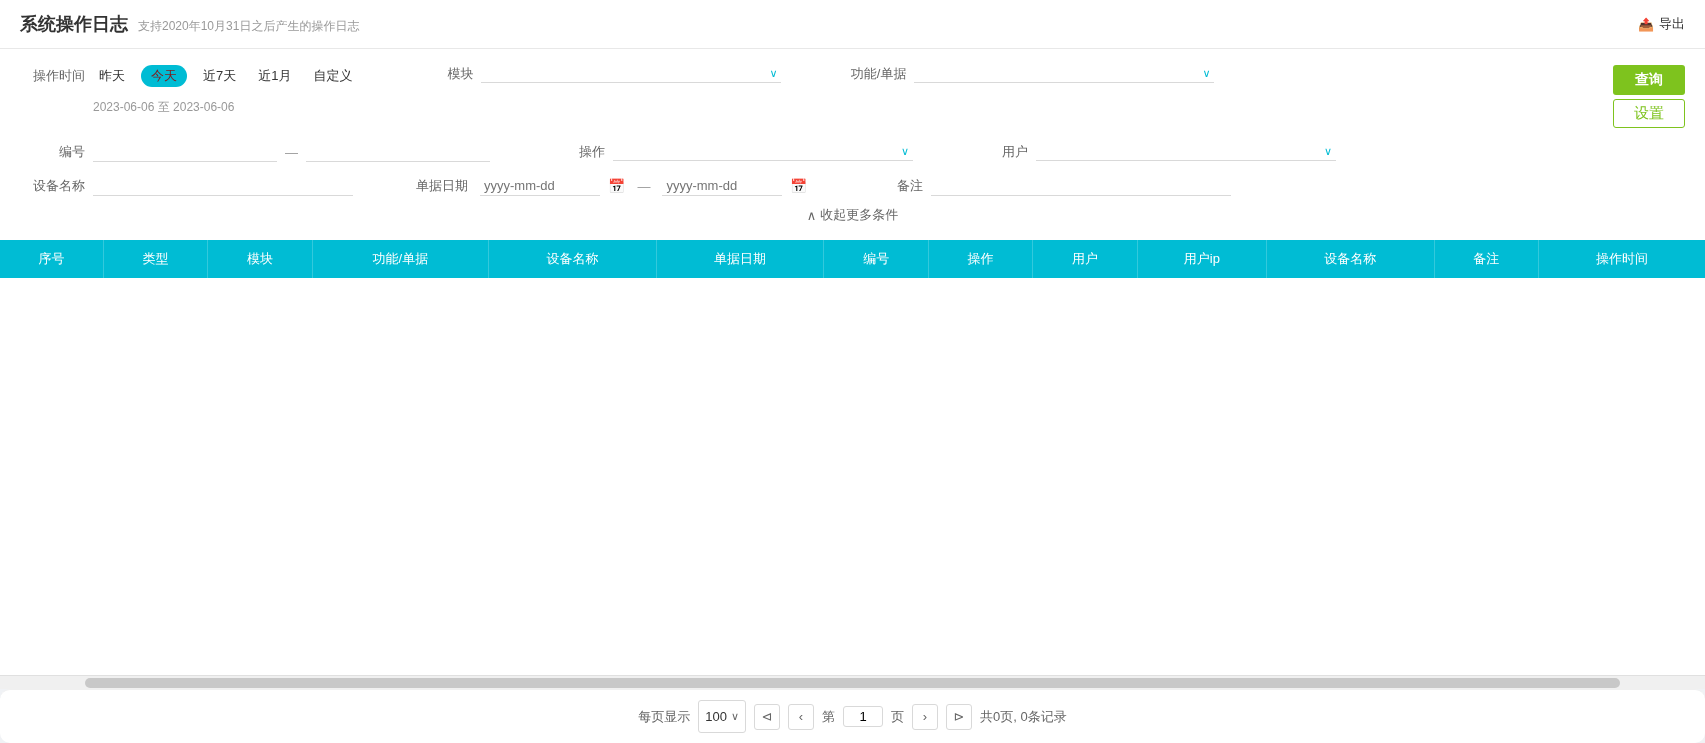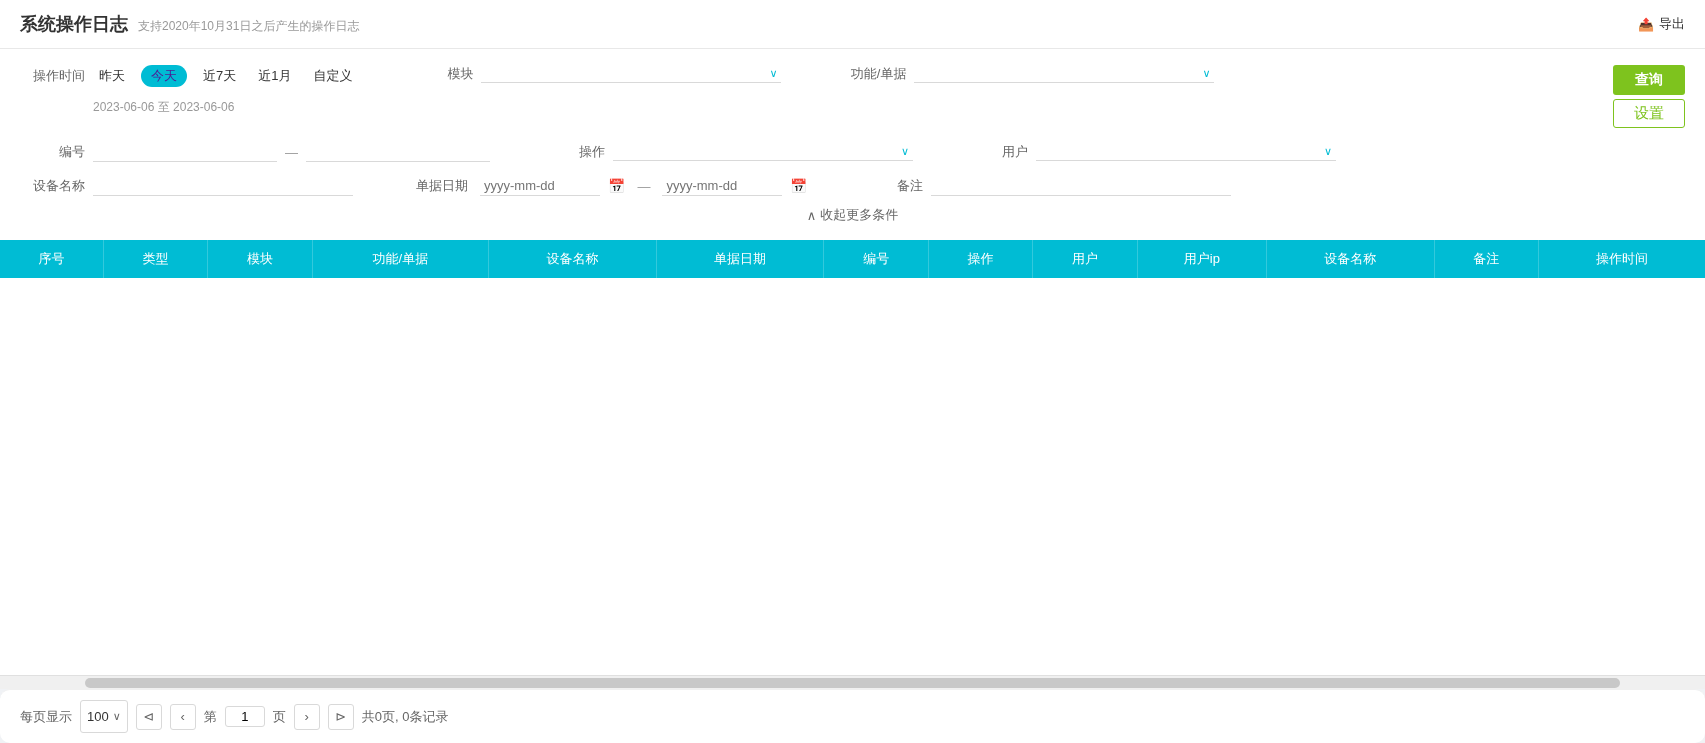--- a/index.html
+++ b/index.html
@@ -14,21 +14,21 @@
     .page-subtitle { font-size: 12px; color: #999; }
     .export-btn { display: flex; align-items: center; gap: 4px; background: none; border: none; cursor: pointer; color: #333; font-size: 13px; }
 
     
     .filter-area { background: #fff; padding: 16px 20px; margin-bottom: 0; }
     .filter-label { color: #666; font-size: 13px; min-width: 65px; text-align: right; margin-right: 8px; flex-shrink: 0; }
     .time-label { color: #666; font-size: 13px; min-width: 65px; text-align: right; margin-right: 8px; flex-shrink: 0; padding-top: 2px; }
     .time-options { display: flex; flex-direction: column; }
     .time-buttons { display: flex; align-items: center; gap: 10px; }
     .time-btn { background: none; border: none; cursor: pointer; font-size: 13px; color: #333; padding: 2px 6px; border-radius: 3px; }
-    .time-btn.active { background: #00bcd4; color: #4c1d95; border-radius: 12px; padding: 2px 10px; }
+    .time-btn.active { background: #00bcd4; color: #7f1d1d; border-radius: 12px; padding: 2px 10px; }
     .time-range { font-size: 12px; color: #999; margin-top: 12px; }
 
     
     .filter-input { border: none; border-bottom: 1px solid #d9d9d9; outline: none; font-size: 13px; padding: 2px 4px; min-width: 120px; background: transparent; color: #333; }
     .filter-input::placeholder { color: #bbb; }
     .filter-input-wide { min-width: 240px; }
     .filter-input-medium { min-width: 160px; }
 
     
     .filter-dropdown { display: flex; align-items: center; border-bottom: 1px solid #d9d9d9; min-width: 200px; cursor: pointer; padding: 2px 4px; }
@@ -53,21 +53,21 @@
     .settings-btn { background: #fff; border: 1px solid #7ec31e; color: #7ec31e; padding: 4px 20px; border-radius: 3px; cursor: pointer; font-size: 15px; }
 
     
     .table-wrapper { flex: 1; background: #fff; margin-top: 0; overflow: hidden; }
     .data-table { width: 100%; border-collapse: collapse; }
     .data-table thead tr { background: #00bcd4; }
     .data-table thead th { color: #fff; font-size: 13px; font-weight: normal; padding: 10px 8px; text-align: center; white-space: nowrap; border-right: 1px solid rgba(255,255,255,0.2); }
     .data-table thead th:last-child { border-right: none; }
 
     
-    .pagination { display: flex; align-items: center; justify-content: flex-start; padding: 10px 20px; background: #fff; border-top: 1px solid #f0f0f0; gap: 8px; border-radius: 10px; }
+    .pagination { display: flex; align-items: center; justify-content: center; padding: 10px 20px; background: #fff; border-top: 1px solid #f0f0f0; gap: 8px; border-radius: 10px; }
     .pagination-label { font-size: 13px; color: #666; }
     .pagination-select { display: flex; align-items: center; border: 1px solid #d9d9d9; border-radius: 3px; padding: 8px 6px; font-size: 13px; cursor: pointer; }
     .pagination-select-arrow { color: #666; margin-left: 4px; font-size: 11px; }
     .pagination-nav-btn { border: 1px solid #d9d9d9; background: #fff; cursor: pointer; width: 26px; height: 26px; display: flex; align-items: center; justify-content: center; border-radius: 3px; font-size: 13px; color: #666; }
     .pagination-page-input { border: 1px solid #d9d9d9; border-radius: 3px; width: 40px; text-align: center; font-size: 13px; padding: 2px; }
     .pagination-info { font-size: 13px; color: #666; }
 
     
     .main-content { display: flex; flex-direction: column; flex: 1; }
 

